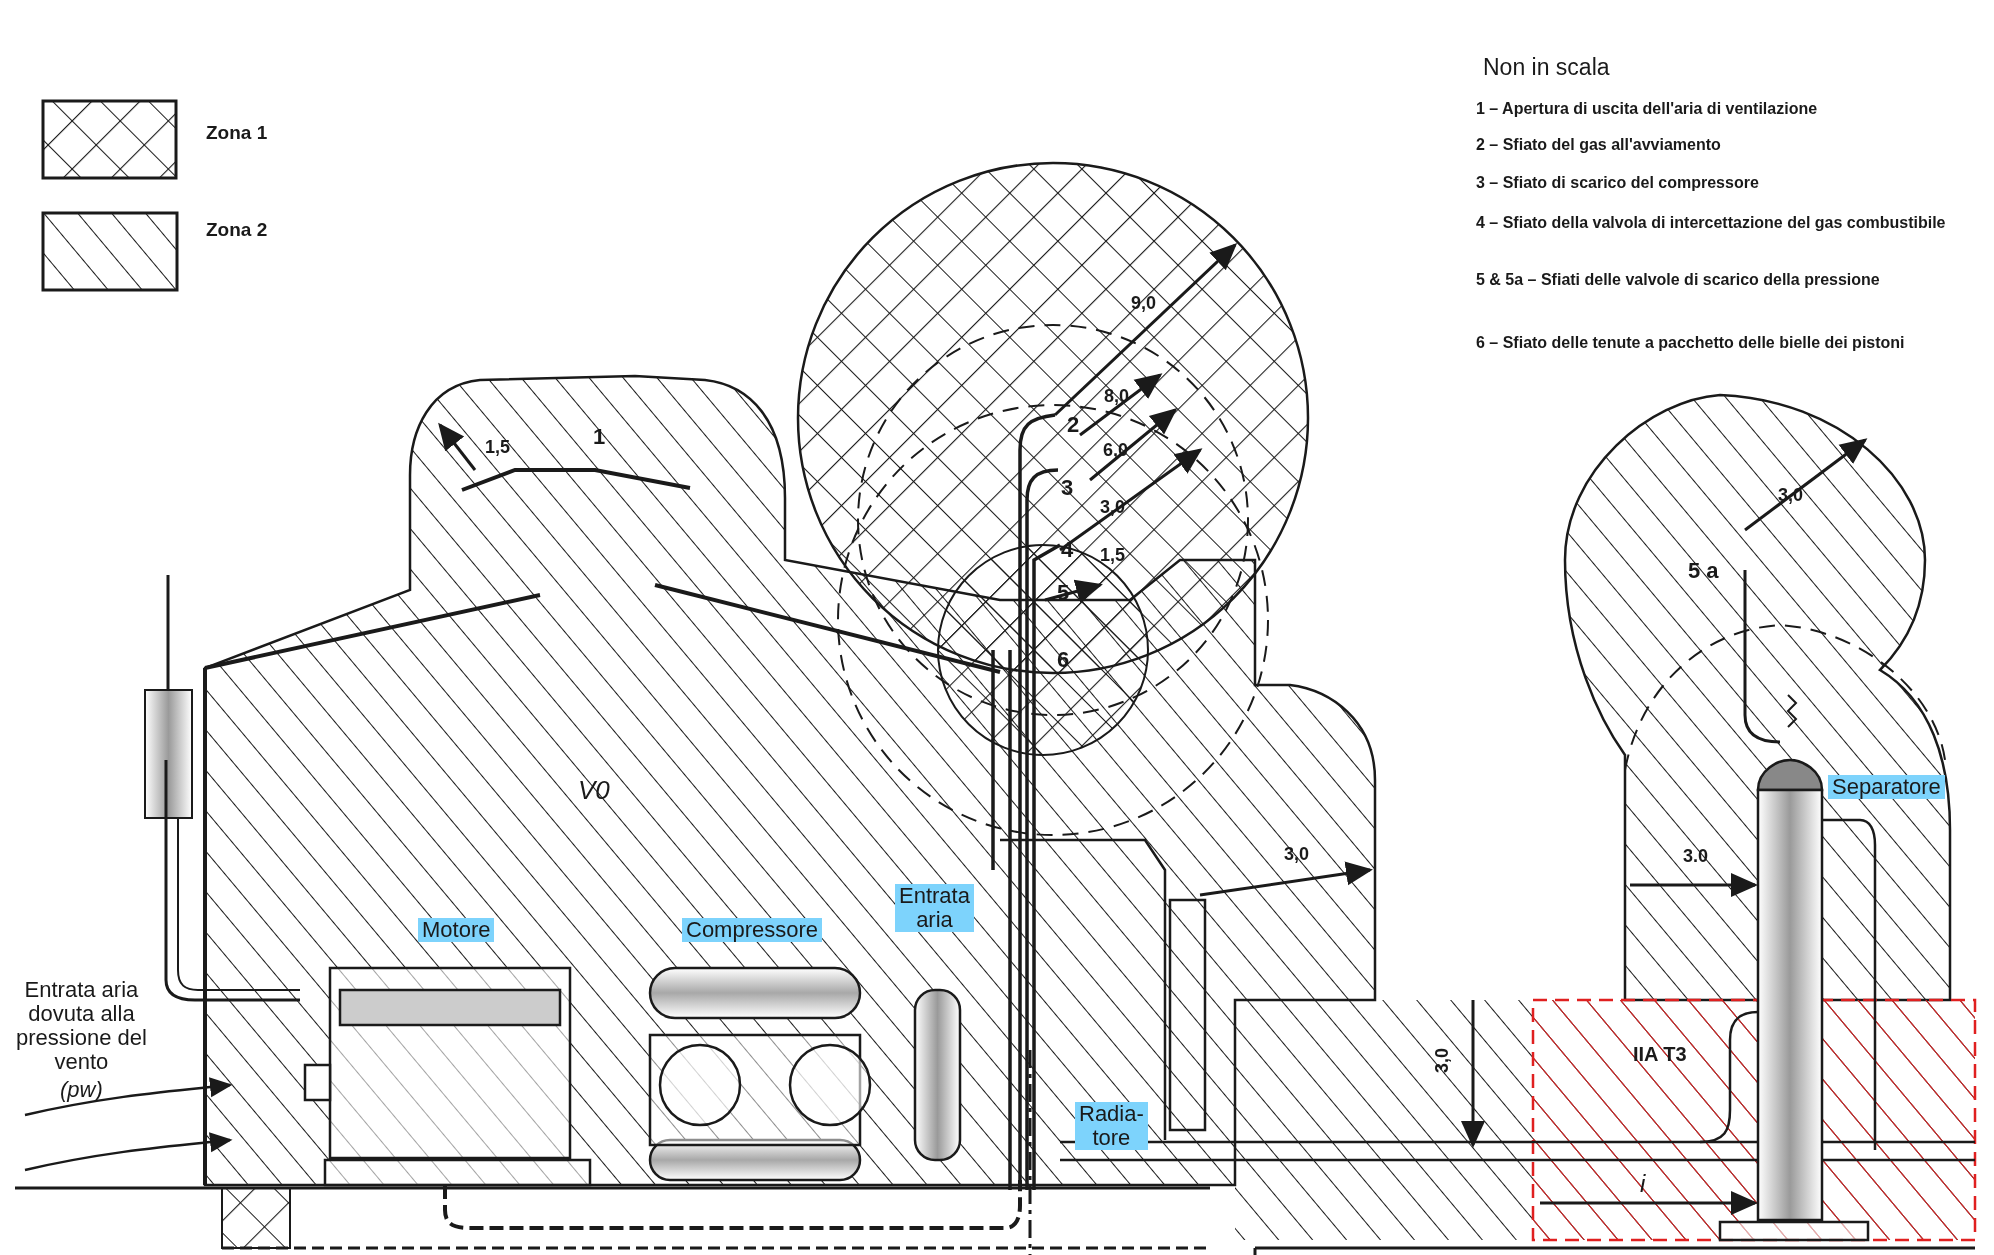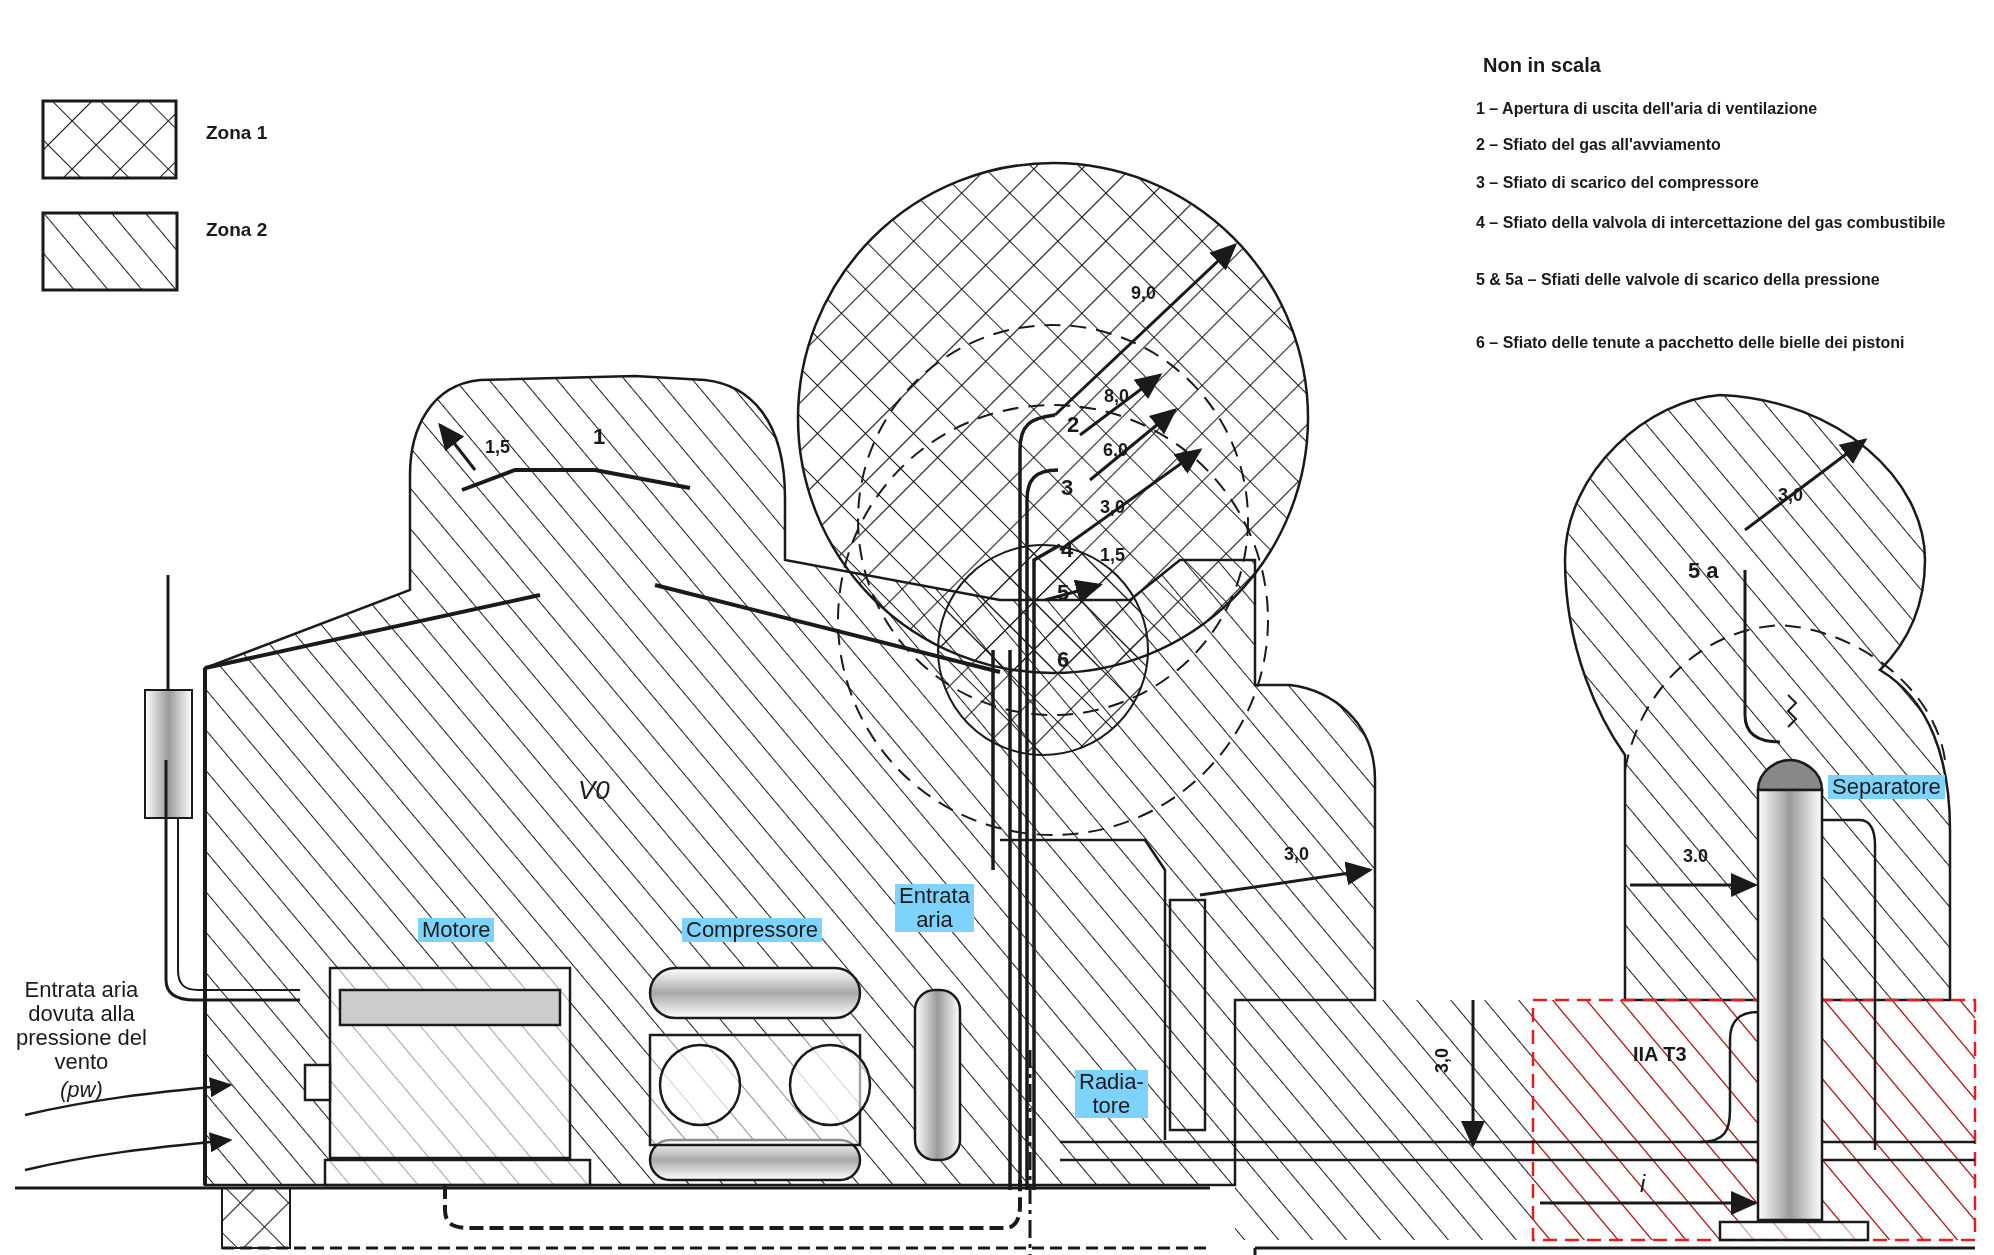--- a/index.html
+++ b/index.html
@@ -1,19 +1,19 @@
 <!DOCTYPE html>
 <html><head>
 <meta charset="utf-8">
 <style>
   html,body{margin:0;padding:0;background:#ffffff;}
   body{width:1994px;height:1255px;position:relative;overflow:hidden;font-family:"Liberation Sans",sans-serif;color:#111;}
   svg#diagram{position:absolute;left:0;top:0;width:1994px;height:1255px;}
   .lbl{position:absolute;font-family:"Liberation Sans",sans-serif;color:#1a1a1a;white-space:nowrap;}
-  .legend-title{font-weight:bold;font-size:20px;}
+  .legend-title{font-weight:normal;font-size:23px;}
   .legend-item{font-weight:bold;font-size:16px;line-height:23px;white-space:normal;text-align:justify;width:480px;}
   .zona-lbl{font-weight:bold;font-size:19px;}
   .comp-lbl{font-size:22px;background:#7dd3fc;padding:0 4px;text-align:center;line-height:24px;}
   .dim{font-weight:bold;font-size:18px;}
   .num{font-weight:bold;font-size:22px;}
   .red-lbl{font-weight:bold;font-size:20px;}
   .italic{font-style:italic;}
 </style>
 </head>
 <body>
@@ -173,21 +173,21 @@
 
 <div class="lbl zona-lbl" style="left:206px;top:122px;">Zona 1</div>
 <div class="lbl zona-lbl" style="left:206px;top:219px;">Zona 2</div>
 
 <div class="lbl comp-lbl" style="left:418px;top:918px;">Motore</div>
 <div class="lbl comp-lbl" style="left:682px;top:918px;">Compressore</div>
 <div class="lbl comp-lbl" style="left:895px;top:884px;">
   <div>Entrata</div>
   <div>aria</div>
 </div>
-<div class="lbl comp-lbl" style="left:1075px;top:1070px;">
+<div class="lbl comp-lbl" style="left:1075px;top:1102px;">
   <div>Radia-</div>
   <div>tore</div>
 </div>
 <div class="lbl comp-lbl" style="left:1828px;top:775px;">Separatore</div>
 <div class="lbl comp-lbl" style="left:12px;top:978px;background:transparent;">
   <div>Entrata aria</div>
   <div>dovuta alla</div>
   <div>pressione del</div>
   <div>vento</div>
   <div class="italic" style="margin-top:4px;">(pw)</div>
@@ -198,21 +198,21 @@
 
 <div class="lbl num" style="left:593px;top:424px;">1</div>
 <div class="lbl num" style="left:1067px;top:412px;">2</div>
 <div class="lbl num" style="left:1061px;top:475px;">3</div>
 <div class="lbl num" style="left:1061px;top:537px;">4</div>
 <div class="lbl num" style="left:1057px;top:580px;">5</div>
 <div class="lbl num" style="left:1057px;top:647px;">6</div>
 <div class="lbl num" style="left:1688px;top:558px;">5 a</div>
 
 <div class="lbl dim" style="left:485px;top:437px;">1,5</div>
-<div class="lbl dim" style="left:1131px;top:283px;">9,0</div>
+<div class="lbl dim" style="left:1131px;top:293px;">9,0</div>
 <div class="lbl dim" style="left:1104px;top:386px;">8,0</div>
 <div class="lbl dim" style="left:1103px;top:440px;">6,0</div>
 <div class="lbl dim" style="left:1100px;top:497px;">3,0</div>
 <div class="lbl dim" style="left:1100px;top:545px;">1,5</div>
 <div class="lbl dim" style="left:1284px;top:844px;">3,0</div>
 <div class="lbl dim" style="left:1778px;top:485px;">3,0</div>
 <div class="lbl dim" style="left:1683px;top:846px;">3.0</div>
 <div class="lbl dim" style="left:1430px;top:1050px;transform:rotate(-90deg);">3,0</div>
 
 </body></html>

